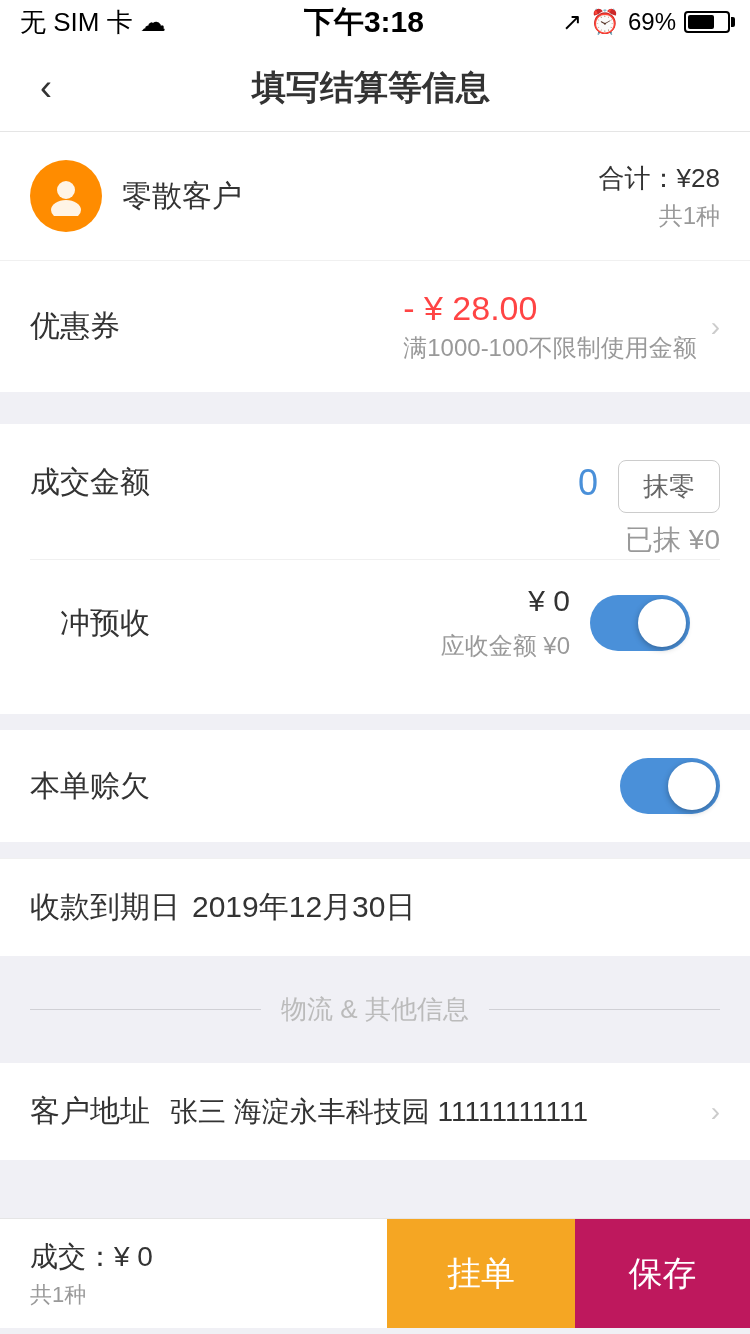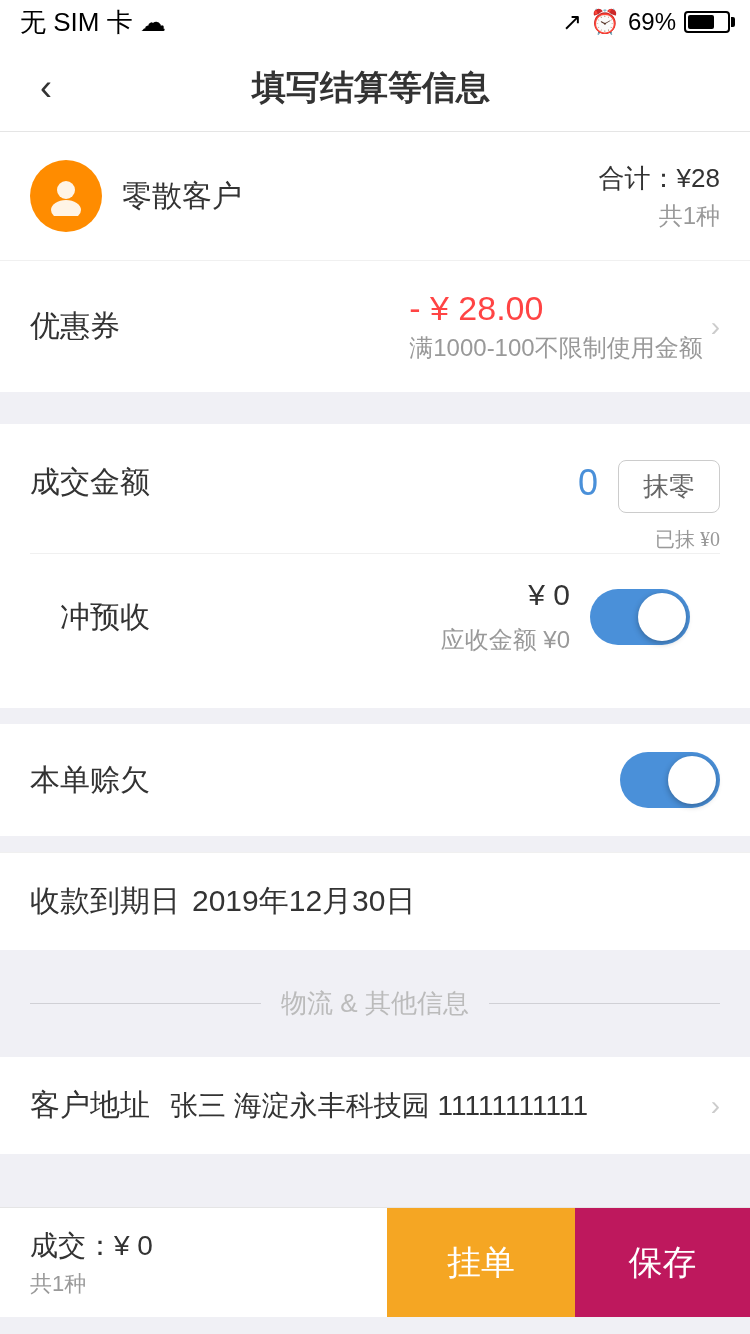--- a/index.html
+++ b/index.html
@@ -96,21 +96,21 @@
 
     
     .coupon-row {
       padding: 28px 30px;
       display: flex;
       align-items: center;
       justify-content: space-between;
       border-top: 1px solid #f0f0f0;
     }
     .row-label { font-size: 30px; color: #333; }
-    .coupon-right { display: flex; align-items: center; gap: 8px; margin-left: 16px; }
+    .coupon-right { display: flex; align-items: center; gap: 14px; margin-left: 16px; }
     .coupon-value { font-size: 34px; color: #ff4444; font-weight: 500; }
     .coupon-desc { font-size: 24px; color: #999; margin-top: 4px; text-align: right; }
     .chevron { font-size: 28px; color: #ccc; }
 
     
     .section-divider {
       height: 16px;
       background: #f0f0f5;
     }
 
@@ -140,24 +140,23 @@
       border: 1px solid #ccc;
       border-radius: 8px;
       padding: 8px 24px;
       font-size: 26px;
       color: #666;
       background: #fff;
       cursor: pointer;
       margin-top: 8px;
     }
     .amount-sub {
-      font-size: 20px;
+      font-size: 28px;
       color: #999;
       text-align: right;
-      font-family: Liberation Serif, serif;
     }
 
     
     .prepay-row {
       padding: 24px 30px;
       display: flex;
       align-items: center;
       justify-content: space-between;
       border-top: 1px solid #f0f0f0;
     }
@@ -231,21 +230,21 @@
       display: flex;
       align-items: center;
       justify-content: space-between;
     }
     .address-label { font-size: 30px; color: #333; min-width: 120px; }
     .address-value { font-size: 28px; color: #333; flex: 1; margin: 0 20px; }
 
     
     .bottom-bar {
       position: fixed;
-      bottom: 17px;
+      bottom: 6px;
       width: 750px;
       height: 110px;
       display: flex;
       align-items: center;
       background: #fff;
       border-top: 1px solid #e5e5e5;
     }
     .bottom-summary {
       flex: 1;
       padding: 0 30px;
@@ -278,20 +277,21 @@
       cursor: pointer;
     }
   </style>
 </head>
 <body>
 
 <div class="status-bar">
   <div class="status-left">
     <span>无 SIM 卡 ☁</span>
   </div>
+  <div class="status-center">下午3:18</div>
   <div class="status-right">
     <span>↗</span>
     <span>⏰</span>
     <span>69%</span>
     <div class="battery">
       <div class="battery-fill"></div>
     </div>
   </div>
 </div>
 

